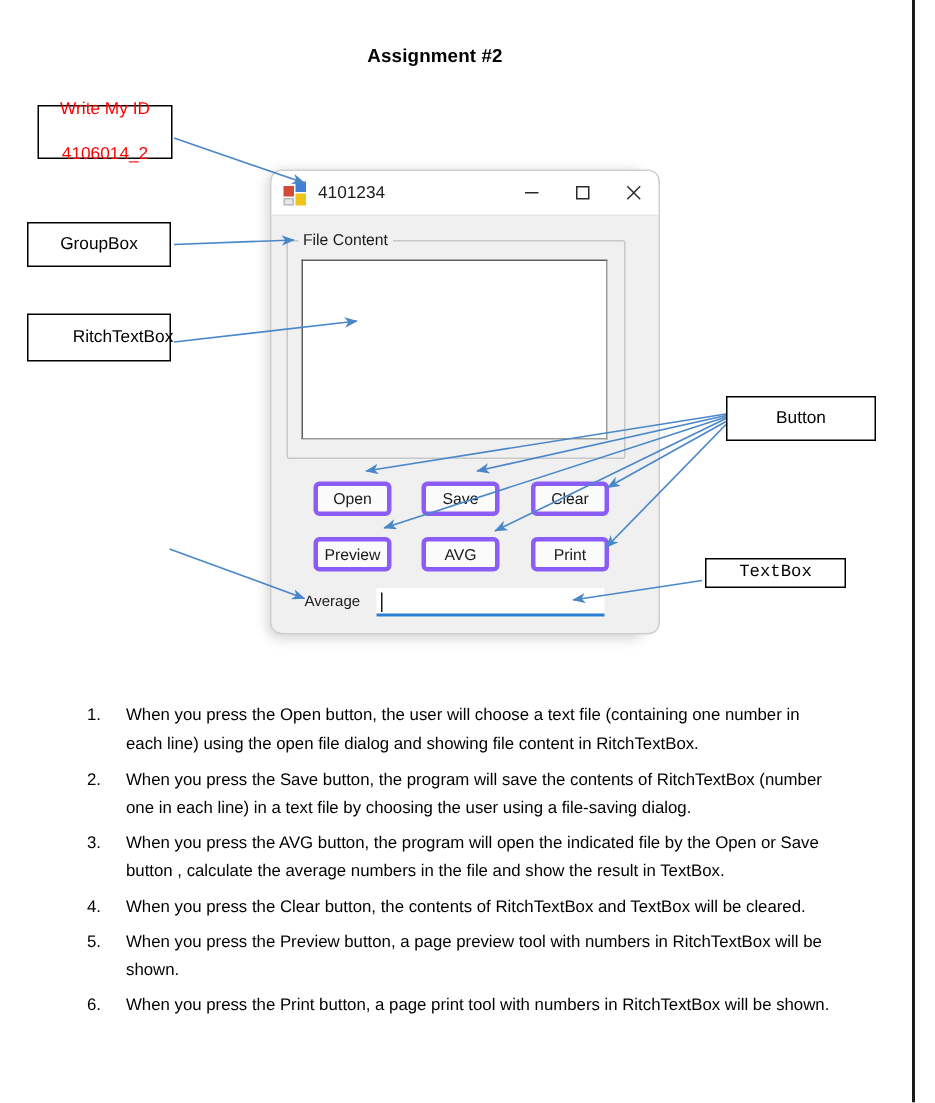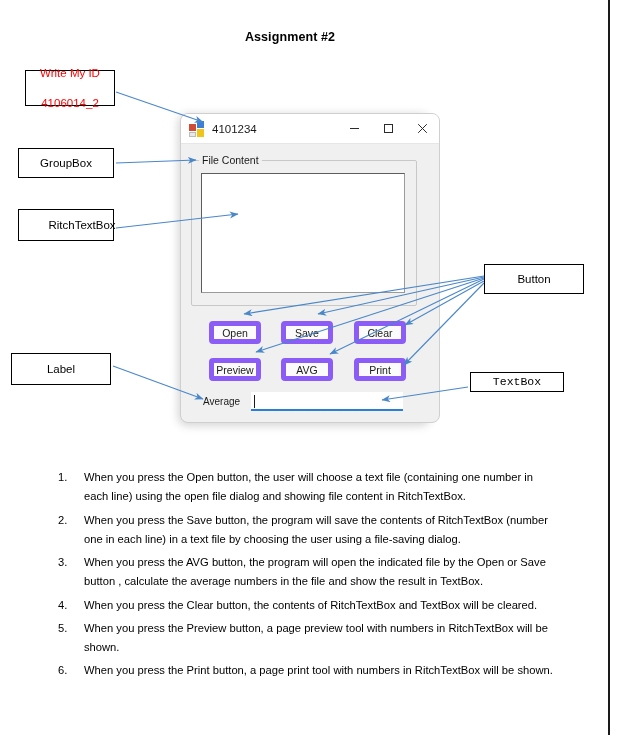--- a/index.html
+++ b/index.html
@@ -174,21 +174,21 @@
     border-top-color: #5d5d5d;
     border-left-color: #5d5d5d;
     box-sizing: border-box;
   }
 
   
   .wf-button {
     position: absolute;
     width: 52px; height: 23px;
     background: #fbfbfb;
-    border: 5px solid #8b5cf6;
+    border: 3px solid #8b5cf6;
     border-radius: 4px;
     box-sizing: border-box;
     font-family: "Liberation Sans", sans-serif;
     font-size: 10.5px;
     color: #1a1a1a;
     display: flex;
     align-items: center;
     justify-content: center;
     padding: 0;
   }
@@ -287,21 +287,20 @@
 
   <div class="callout red" id="callout-id">
     <span>Write My ID</span>
     <span>4106014_2</span>
   </div>
 
   <div class="callout" id="callout-group">GroupBox</div>
 
   <div class="callout" id="callout-rtb">RitchTextBox</div>
 
-  <div class="callout" id="callout-label">Label</div>
 
   <div class="callout" id="callout-btn">Button</div>
 
   <div class="callout" id="callout-txt">TextBox</div>
 
   <div id="form-shadow"></div>
 
   <div id="form-window">
 
     <div id="title-bar">

